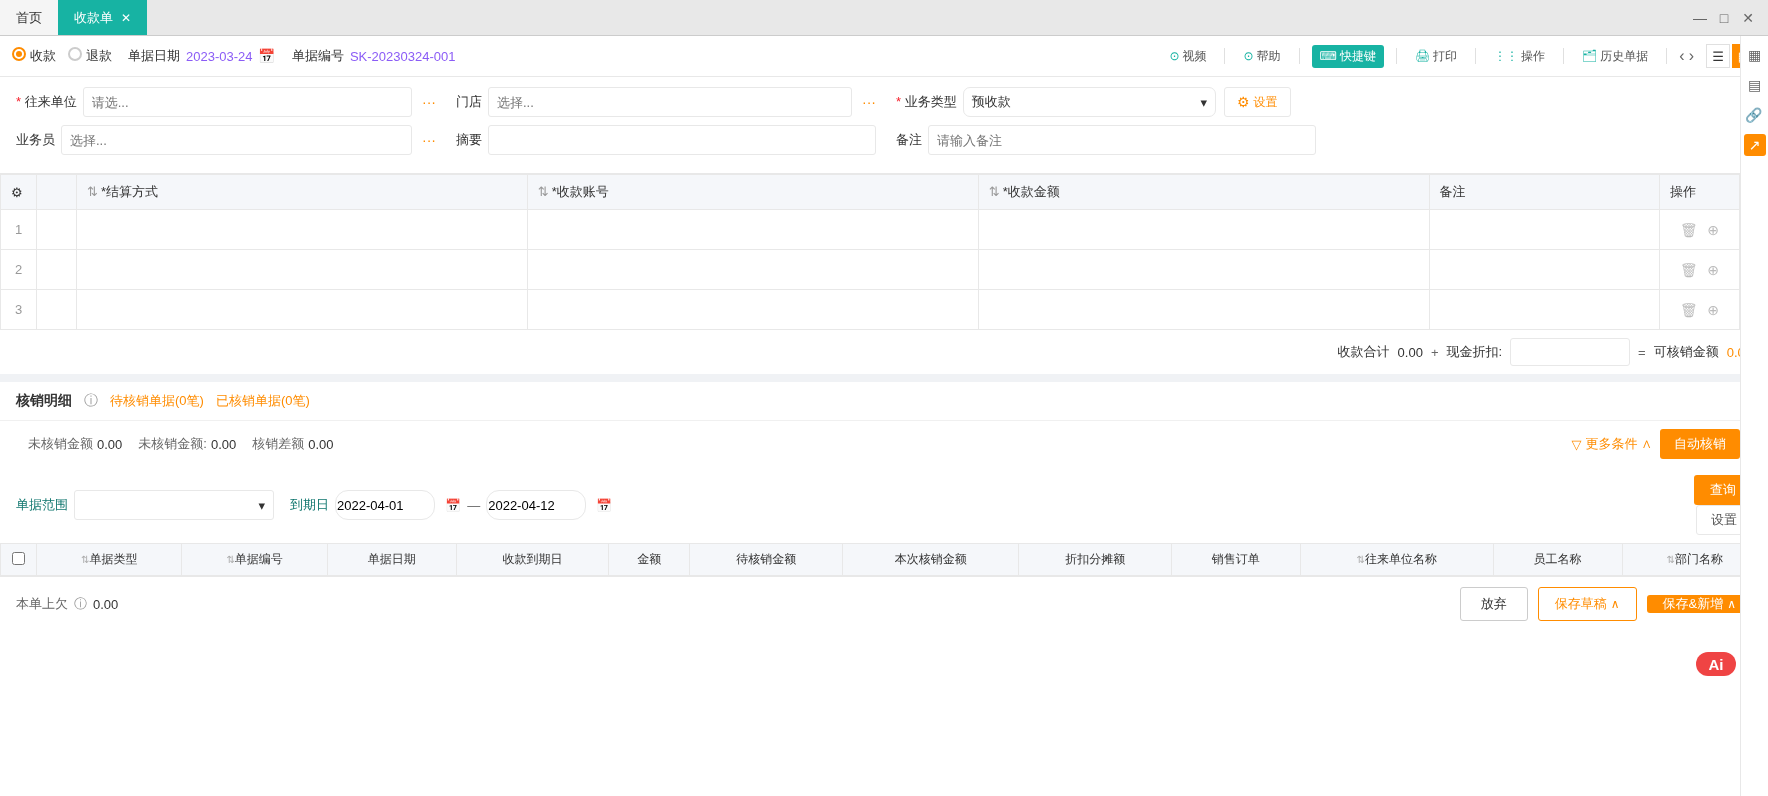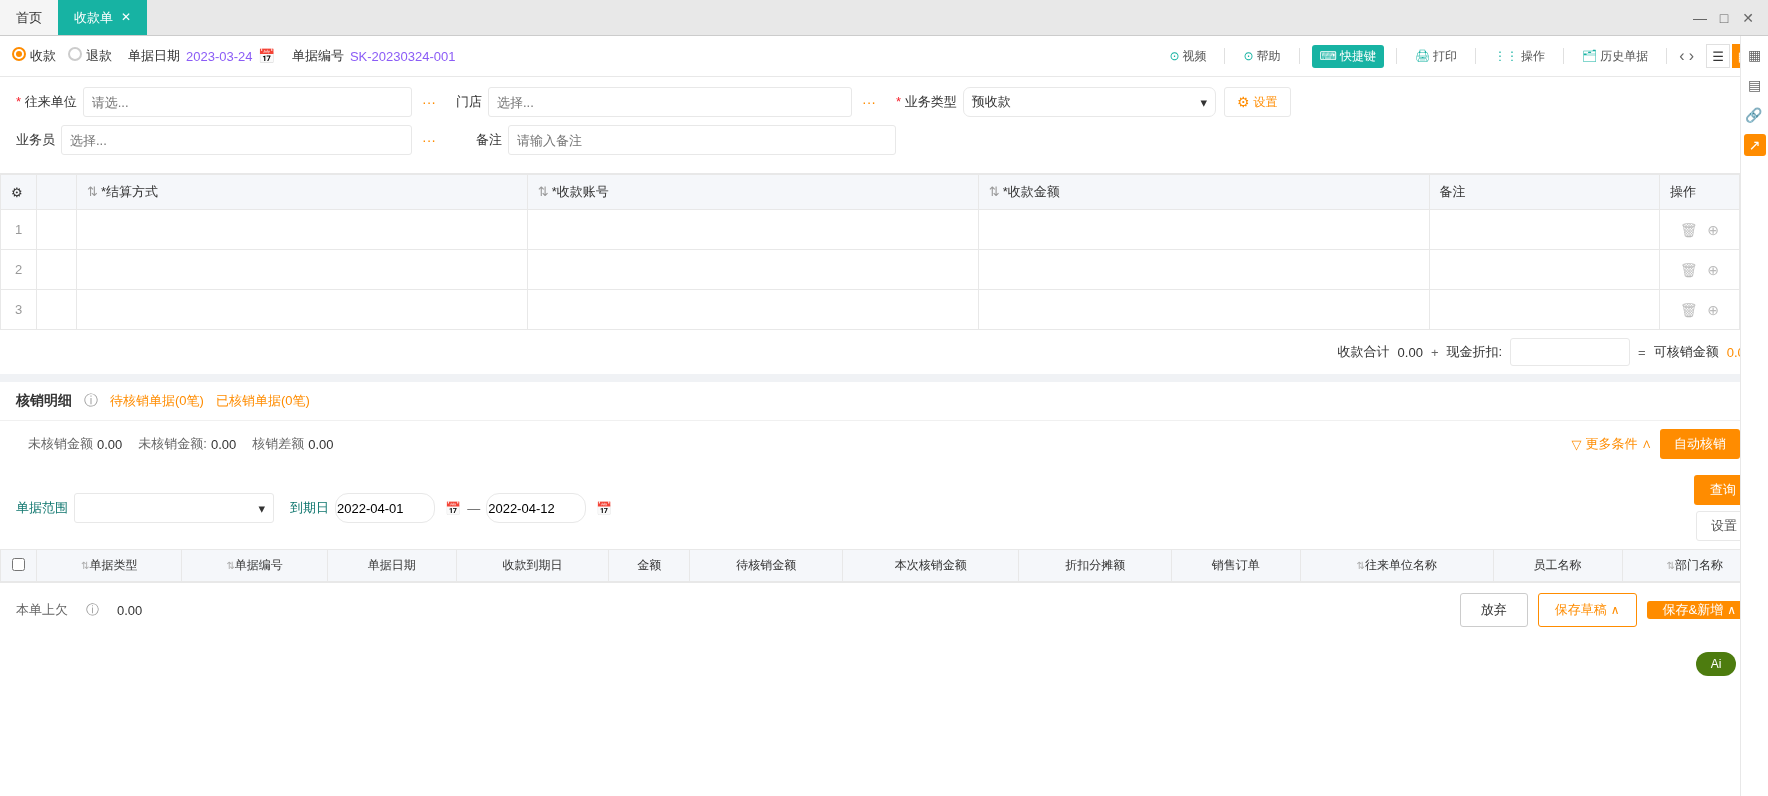--- a/index.html
+++ b/index.html
@@ -2,21 +2,21 @@
 <html><head>
   <meta charset="utf-8">
   <style>
     * { box-sizing: border-box; margin: 0; padding: 0; }
     body { font-family: 'Microsoft YaHei', Arial, sans-serif; font-size: 13px; background: #f0f2f5; color: #333; overflow: hidden; }
     
     
     .tab-bar { display: flex; align-items: center; background: #e8e8e8; height: 36px; border-bottom: 1px solid #ccc; }
     .tab-item { padding: 0 16px; height: 100%; display: flex; align-items: center; cursor: pointer; font-size: 13px; color: #555; }
     .tab-item.home { background: #f5f5f5; color: #333; }
-    .tab-item.active { background: #17b3a3; color: #fff; font-family: Liberation Serif, serif; }
+    .tab-item.active { background: #17b3a3; color: #fff; }
     .tab-close { margin-left: 8px; cursor: pointer; color: #fff; font-size: 12px; }
     .tab-window-controls { margin-left: auto; display: flex; align-items: center; gap: 8px; padding-right: 12px; }
     .win-btn { width: 16px; height: 16px; cursor: pointer; display: flex; align-items: center; justify-content: center; color: #666; font-size: 14px; }
 
     
     .main-container { background: #fff; height: calc(100vh - 36px); overflow: hidden; display: flex; flex-direction: column; }
     
     
     .toolbar { display: flex; align-items: center; padding: 8px 12px; background: #fff; border-bottom: 1px solid #e8e8e8; gap: 16px; flex-shrink: 0; }
     .radio-group { display: flex; align-items: center; gap: 12px; }
@@ -91,47 +91,47 @@
     
     .filter-row { display: flex; align-items: center; padding: 8px 16px; gap: 16px; background: #fff; }
     .filter-field { display: flex; align-items: center; gap: 6px; }
     .filter-label { color: #0f766e; font-size: 13px; }
     .filter-select { height: 30px; border: 1px solid #e8e8e8; border-radius: 3px; padding: 0 8px; font-size: 13px; min-width: 160px; display: flex; align-items: center; justify-content: space-between; cursor: pointer; }
     .filter-input { height: 30px; border: 1px solid #e8e8e8; border-radius: 13px; padding: 0 1px; font-size: 13px; width: 120px; }
     .date-separator { color: #666; }
     .cal-icon { color: #17b3a3; cursor: pointer; margin-left: 4px; }
     .query-btn { background: #ff8c00; color: #fff; border: none; border-radius: 3px; height: 30px; padding: 0 16px; cursor: pointer; font-size: 13px; }
     .settings-btn2 { background: #fff; border: 1px solid #e8e8e8; border-radius: 3px; height: 30px; padding: 0 14px; cursor: pointer; font-size: 13px; color: #555; }
-    .filter-right { margin-left: auto; display: flex; flex-direction: column; gap: 6px; align-items: flex-end; }
+    .filter-right { margin-left: auto; display: flex; flex-direction: column; align-items: flex-end; }
 
     
     .bottom-table { width: 100%; border-collapse: collapse; font-size: 12px; }
     .bottom-table thead th { background: #f5f7fa; border: 1px solid #e8e8e8; padding: 7px 8px; text-align: center; color: #333; font-weight: normal; white-space: nowrap; }
     .bottom-table thead th .sort-arrows { color: #aaa; font-size: 10px; }
     .col-checkbox { width: 36px; text-align: center; }
 
     
     .page-footer { display: flex; align-items: center; padding: 10px 16px; background: #fff; border-top: 1px solid #e8e8e8; flex-shrink: 0; }
-    .footer-info { display: flex; align-items: center; gap: 18px; font-size: 13px; text-align: center; }
+    .footer-info { display: flex; align-items: center; gap: 6px; font-size: 13px; text-align: center; }
     .footer-label { color: #666; }
     .footer-value { color: #333; }
     .footer-info-icon { color: #999; cursor: pointer; }
     .footer-actions { margin-left: auto; display: flex; align-items: center; gap: 10px; }
     .btn-abandon { background: #fff; border: 1px solid #ccc; border-radius: 3px; height: 34px; padding: 0 20px; cursor: pointer; font-size: 13px; color: #333; }
     .btn-save-draft { background: #fff; border: 1px solid #ff8c00; border-radius: 3px; height: 34px; padding: 0 16px; cursor: pointer; font-size: 13px; color: #ff8c00; display: flex; align-items: center; gap: 4px; }
     .btn-save-new { background: #ff8c00; border: none; border-radius: 3px; height: 18px; padding: 0 16px; cursor: pointer; font-size: 13px; color: #fff; display: flex; align-items: center; gap: 4px; }
     .btn-chevron { font-size: 12px; }
 
     
     .right-panel { position: fixed; right: 0; top: 36px; width: 28px; background: #fff; border-left: 1px solid #e8e8e8; display: flex; flex-direction: column; align-items: center; padding-top: 8px; gap: 8px; height: calc(100% - 36px); z-index: 10; }
     .panel-icon { width: 22px; height: 22px; display: flex; align-items: center; justify-content: center; cursor: pointer; color: #666; font-size: 14px; border-radius: 3px; }
     .panel-icon.active { background: #ff8c00; color: #fff; }
 
     
-    .ai-badge { position: fixed; right: 32px; bottom: 120px; background: #4d7c0f; color: #fff; width: 40px; height: 24px; border-radius: 12px; display: flex; align-items: center; justify-content: center; font-size: 12px; font-weight: 400; cursor: pointer; z-index: 20; }
+    .ai-badge { position: fixed; right: 32px; bottom: 120px; background: #ef4444; color: #fff; width: 40px; height: 24px; border-radius: 12px; display: flex; align-items: center; justify-content: center; font-size: 15px; font-weight: 700; cursor: pointer; z-index: 20; }
   </style>
 </head>
 <body>
 
 <div class="tab-bar">
   <div class="tab-item home">
     <span>首页</span>
   </div>
   <div class="tab-item active">
     <span>收款单</span>
@@ -244,20 +244,24 @@
         <span>设置</span>
       </button>
     </div>
     <div class="form-row">
       <div class="form-field" style="max-width:420px;">
         <span class="form-field-label">业务员</span>
         <input type="text" class="form-input" placeholder="选择..." style="">
         <span class="more-btn">···</span>
       </div>
       <div class="field-separator"></div>
+      <div class="form-field" style="max-width:420px;">
+        <span class="form-field-label">摘要</span>
+        <input type="text" class="form-input" style="">
+      </div>
       <div class="field-separator"></div>
       <div class="form-field" style="max-width:420px;">
         <span class="form-field-label">备注</span>
         <input type="text" class="form-input" placeholder="请输入备注" style="">
       </div>
     </div>
   </div>
 
   <div style="flex:0 0 auto; overflow-x:auto; background:#fff;">
     <table class="data-table" style="width:calc(100% - 28px);">

